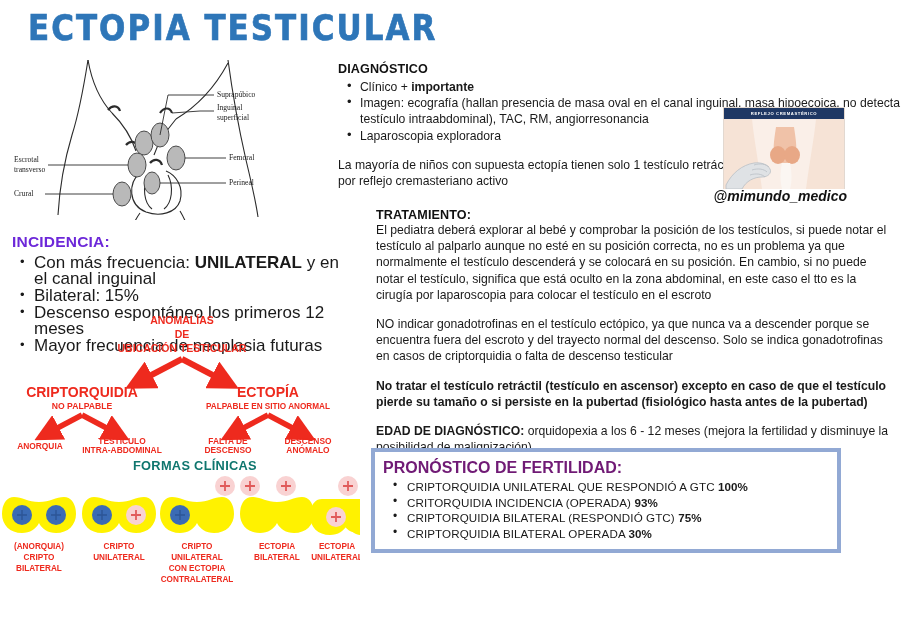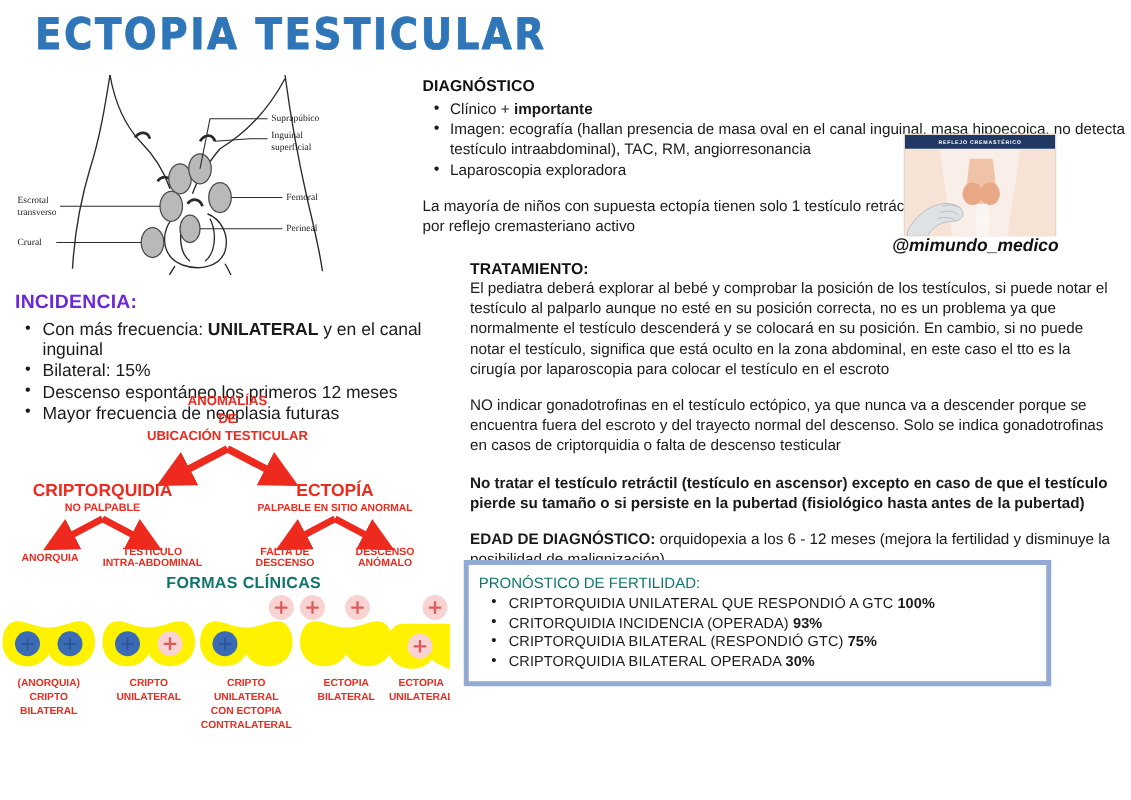--- a/index.html
+++ b/index.html
@@ -30,21 +30,21 @@
   .left { position:absolute; left:0; top:55px; width:360px; height:585px; }
 
   .anat { position:absolute; left:0px; top:0px; width:335px; height:165px; }
   .anat svg { display:block; }
 
   
   .incidencia { position:absolute; left:12px; top:178px; width:330px; }
   .inc-h { font-size:15.5px; font-weight:700; color:#6d28d9; letter-spacing:0.2px; }
   .inc-list { margin:4px 0 0 0; padding:0; list-style:none; }
   .inc-list li {
-    position:relative; padding-left:22px; font-size:14px; line-height:16px;
+    position:relative; padding-left:22px; font-size:17px; line-height:16px;
     color:#1a1a1a; margin-bottom:1px;
   }
   .inc-list li::before {
     content:"•"; position:absolute; left:8px; top:-1px; font-size:13px;
   }
   .b { font-weight:700; }
 
   
   .flow { position:absolute; left:0px; top:258px; width:360px; height:140px; }
   .flow svg { display:block; }
@@ -97,21 +97,21 @@
   
   .treat { position:absolute; left:38px; top:146px; width:520px; }
   .p { margin:0 0 0 0; }
   .gap { height:13px; }
 
   
   .fert {
     position:absolute; left:33px; top:386px; width:470px;
     border:4px solid #92A9D4; background:#fff; padding:7px 8px 8px 8px;
   }
-  .fert-h { font-size:12px; font-weight:400; color:#0f766e; }
+  .fert-h { font-size:16px; font-weight:700; color:#701a75; }
   .fert-list { margin:2px 0 0 0; padding:0; list-style:none; }
   .fert-list li {
     position:relative; padding-left:24px; font-size:11.6px; line-height:15.6px;
     letter-spacing:0.1px;
   }
   .fert-list li::before { content:"•"; position:absolute; left:10px; top:-1px; font-size:12px; }
 </style>
 </head>
 <body>
 

